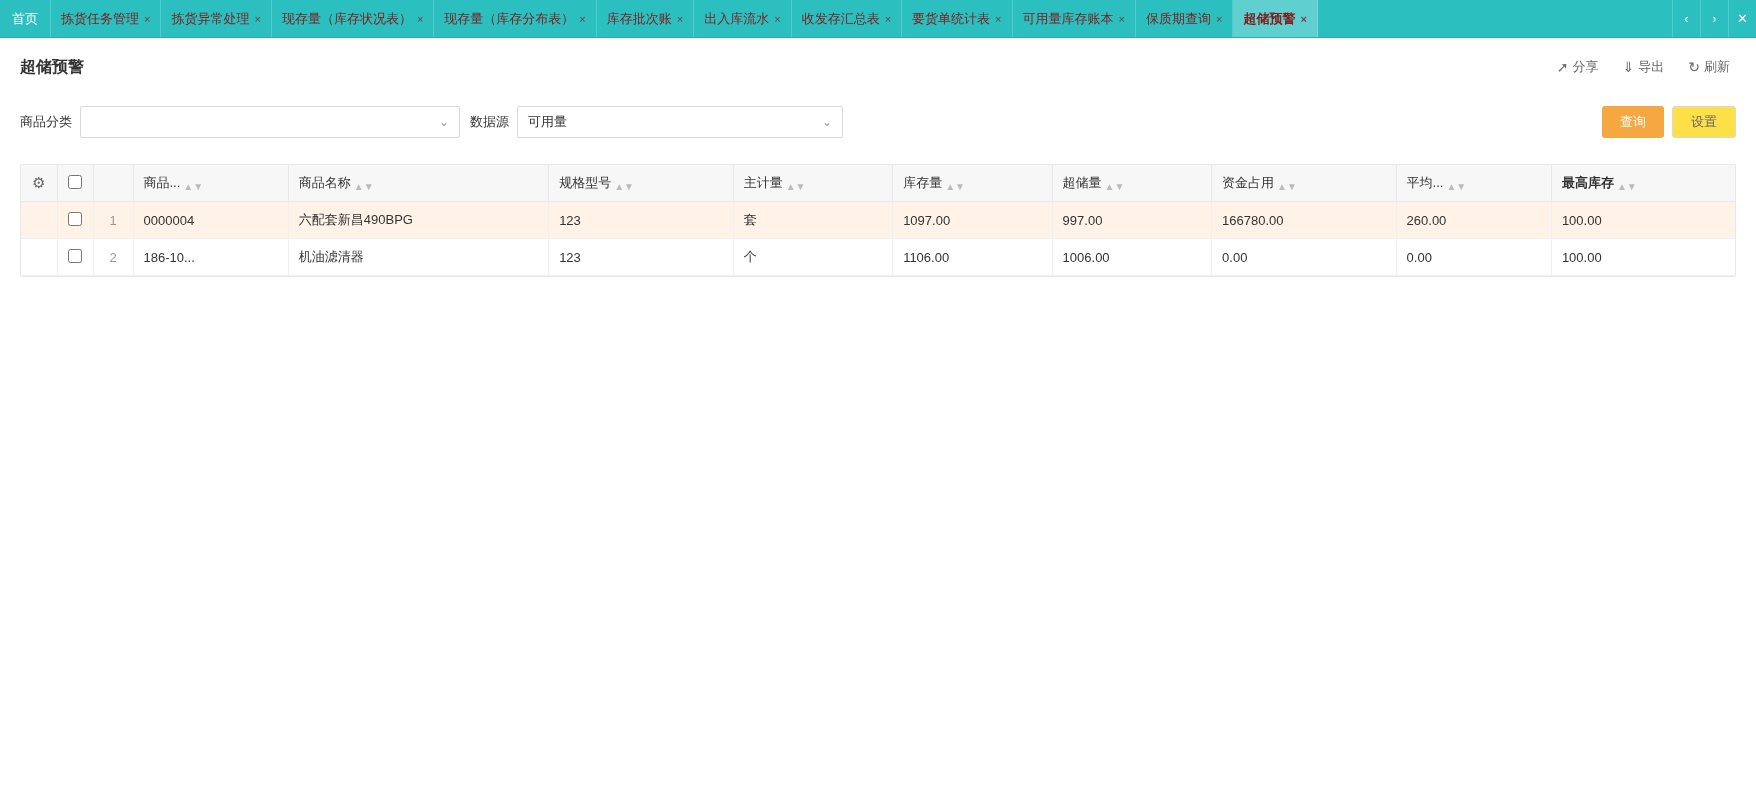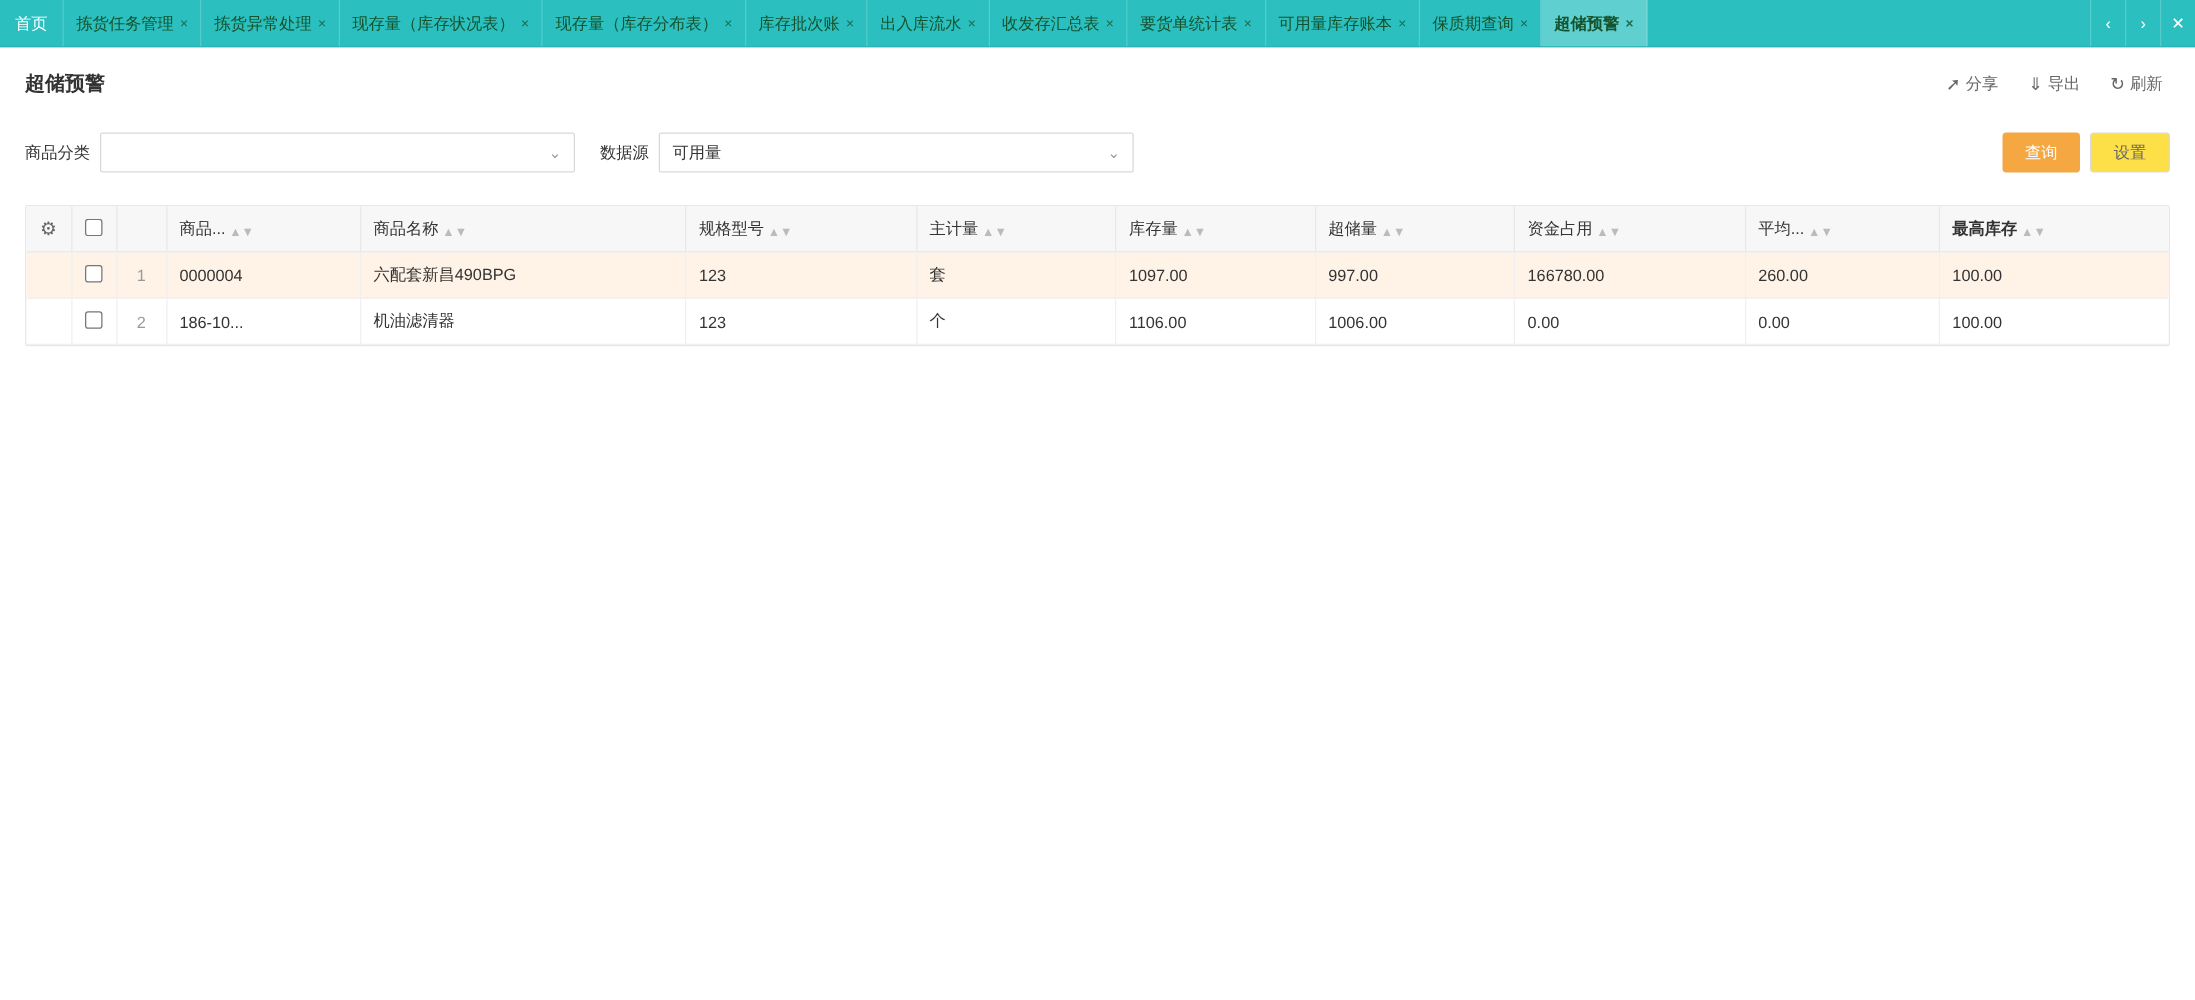--- a/index.html
+++ b/index.html
@@ -12,21 +12,21 @@
       align-items: center;
       height: 38px;
       overflow: hidden;
       border-bottom: 1px solid #29aeae;
     }
     .top-nav .nav-item {
       display: flex;
       align-items: center;
       padding: 0 10px;
       height: 38px;
-      color: #14532d;
+      color: #7f1d1d;
       font-size: 12px;
       white-space: nowrap;
       cursor: pointer;
       border-right: 1px solid rgba(255,255,255,0.2);
     }
     .top-nav .nav-item.active { background: rgba(255,255,255,0.25); font-weight: bold; }
     .top-nav .nav-item .close-x {
       margin-left: 5px;
       font-size: 11px;
       opacity: 0.8;
@@ -92,21 +92,21 @@
       background: none;
       border: none;
       padding: 4px 6px;
     }
     .action-icon { font-size: 14px; }
 
     
     .filter-bar {
       display: flex;
       align-items: center;
-      gap: 20px;
+      gap: 10px;
       margin-bottom: 16px;
       padding: 10px 0;
     }
     .filter-item {
       display: flex;
       align-items: center;
       gap: 8px;
     }
     .filter-label {
       color: #333;
@@ -299,21 +299,21 @@
     <div class="filter-item">
       <span class="filter-label">商品分类</span>
       <div class="filter-select">
         <span></span>
         <span class="arrow">⌄</span>
       </div>
     </div>
 
     <div class="filter-item">
       <span class="filter-label">数据源</span>
-      <div class="filter-select" style="width:380px;">
+      <div class="filter-select" style="width:326px;">
         <span>可用量</span>
         <span class="arrow">⌄</span>
       </div>
     </div>
 
     <div class="filter-actions">
       <button class="btn-query">查询</button>
       <button class="btn-settings">设置</button>
     </div>
   </div>

